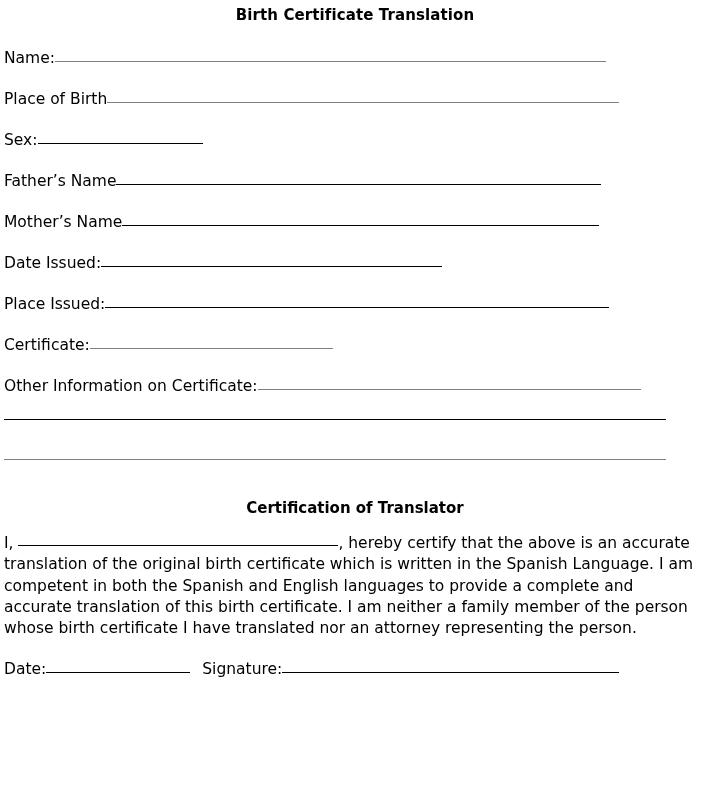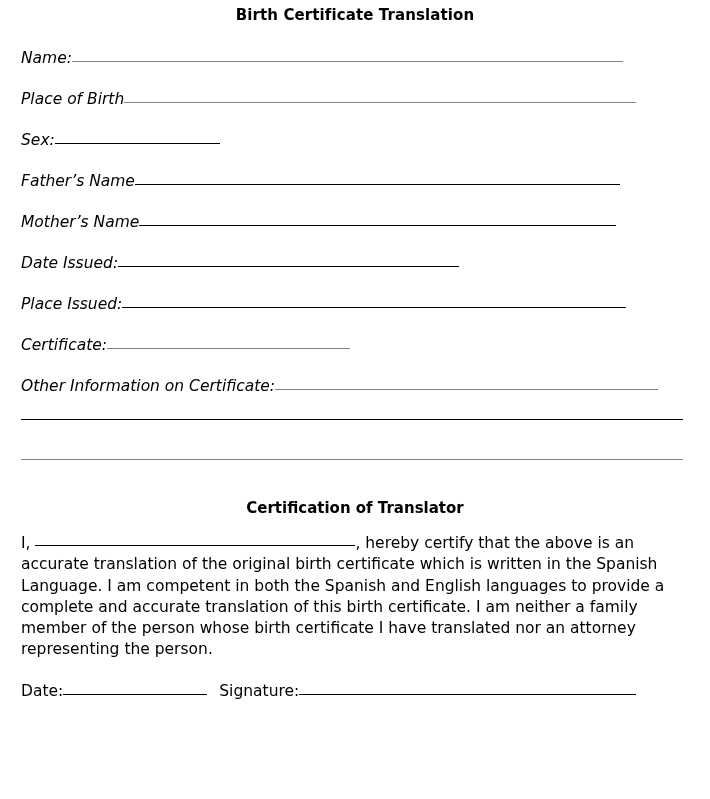--- a/index.html
+++ b/index.html
@@ -14,21 +14,21 @@
     color: #000000;
     overflow: hidden;
     position: relative;
   }
 
   .page {
     position: relative;
     width: 710px;
     height: 799px;
     box-sizing: border-box;
-    padding: 0 21px;
+    padding: 0 4px;
   }
 
   
   .doc-title {
     font-size: 15px;
     font-weight: bold;
     text-align: center;
     letter-spacing: 0.1px;
     margin: 0;
     padding-top: 6px;
@@ -40,21 +40,20 @@
     font-weight: bold;
     text-align: center;
     margin: 0;
     line-height: 18px;
     padding-top: 0;
   }
 
   
   .form-rows {
     margin-top: 24px;
-    font-style: italic;
   }
   .form-row {
     display: flex;
     align-items: baseline;
     height: 41px;
     font-size: 15.5px;
     line-height: 20px;
     white-space: nowrap;
   }
   .form-label {

